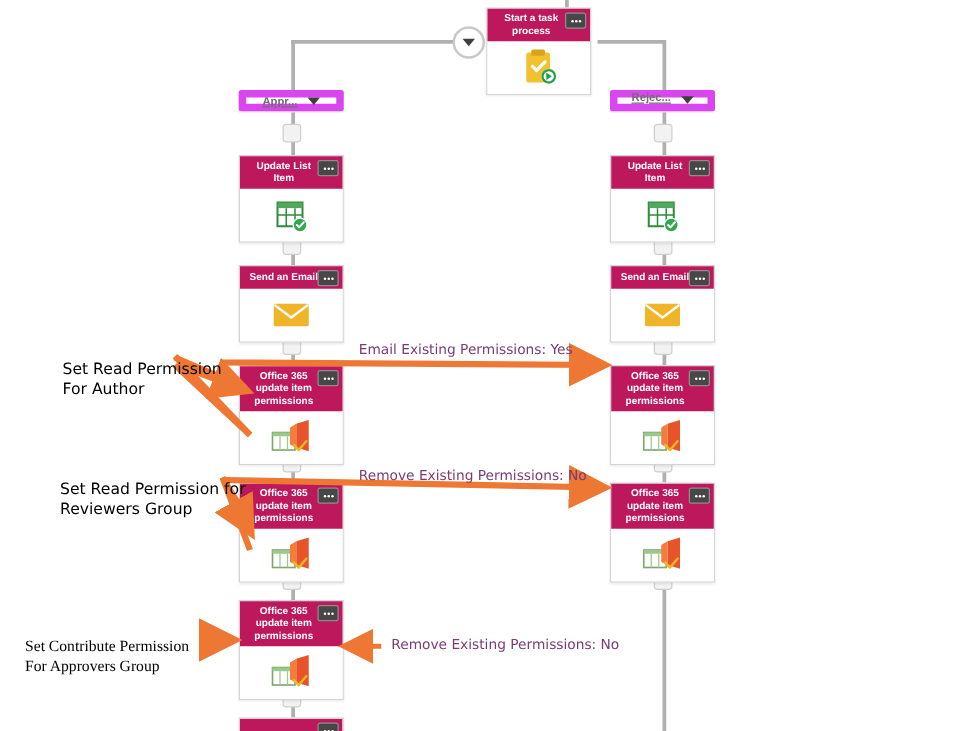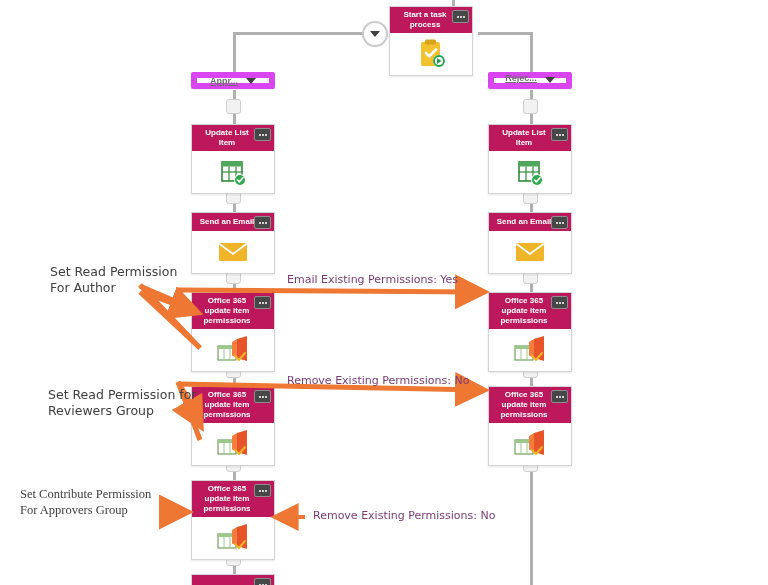--- a/index.html
+++ b/index.html
@@ -130,25 +130,26 @@
   .caret {
     width: 0; height: 0;
     border-left: 5px solid transparent;
     border-right: 5px solid transparent;
     border-top: 6px solid #3f3f3f;
   }
 
   
   .annot {
     position: absolute;
-    color: #404040;
+    color: #000000;
     font-size: 12.5px;
     line-height: 16px;
     white-space: pre-line;
     font-family: "DejaVu Sans", sans-serif;
+    margin-top: 23px;
   }
   .annot-sm {
     position: absolute;
     color: #7a3b74;
     font-size: 11px;
     line-height: 14px;
     white-space: nowrap;
     font-family: "DejaVu Sans", sans-serif;
   }
 
@@ -470,21 +471,21 @@
 
     <path d="M160,512 L186,512" stroke="#EE7733" stroke-width="5" fill="none" marker-end="url(#ah)"></path>
 
     <path d="M305,517 L277,517" stroke="#EE7733" stroke-width="4" fill="none" marker-end="url(#ah)"></path>
 
     <path d="M288,393 L260,393" stroke="#EE7733" stroke-width="0" fill="none"></path>
   </svg>
 
   <div class="annot" style="left:50px; top:264px;">Set Read Permission
 For Author</div>
-  <div class="annot" style="left:48px; top:387px;">Set Read Permission for
+  <div class="annot" style="left:48px; top:360px;">Set Read Permission for
 Reviewers Group</div>
   <div class="annot" style="left:20px; top:486px;font-family:Liberation Serif, serif;">Set Contribute Permission
 For Approvers Group</div>
 
   <div class="annot-sm" style="left:287px; top:273px;">Email Existing Permissions: Yes</div>
   <div class="annot-sm" style="left:287px; top:374px;">Remove Existing Permissions: No</div>
   <div class="annot-sm" style="left:313px; top:509px;">Remove Existing Permissions: No</div>
 
 </div>
 

